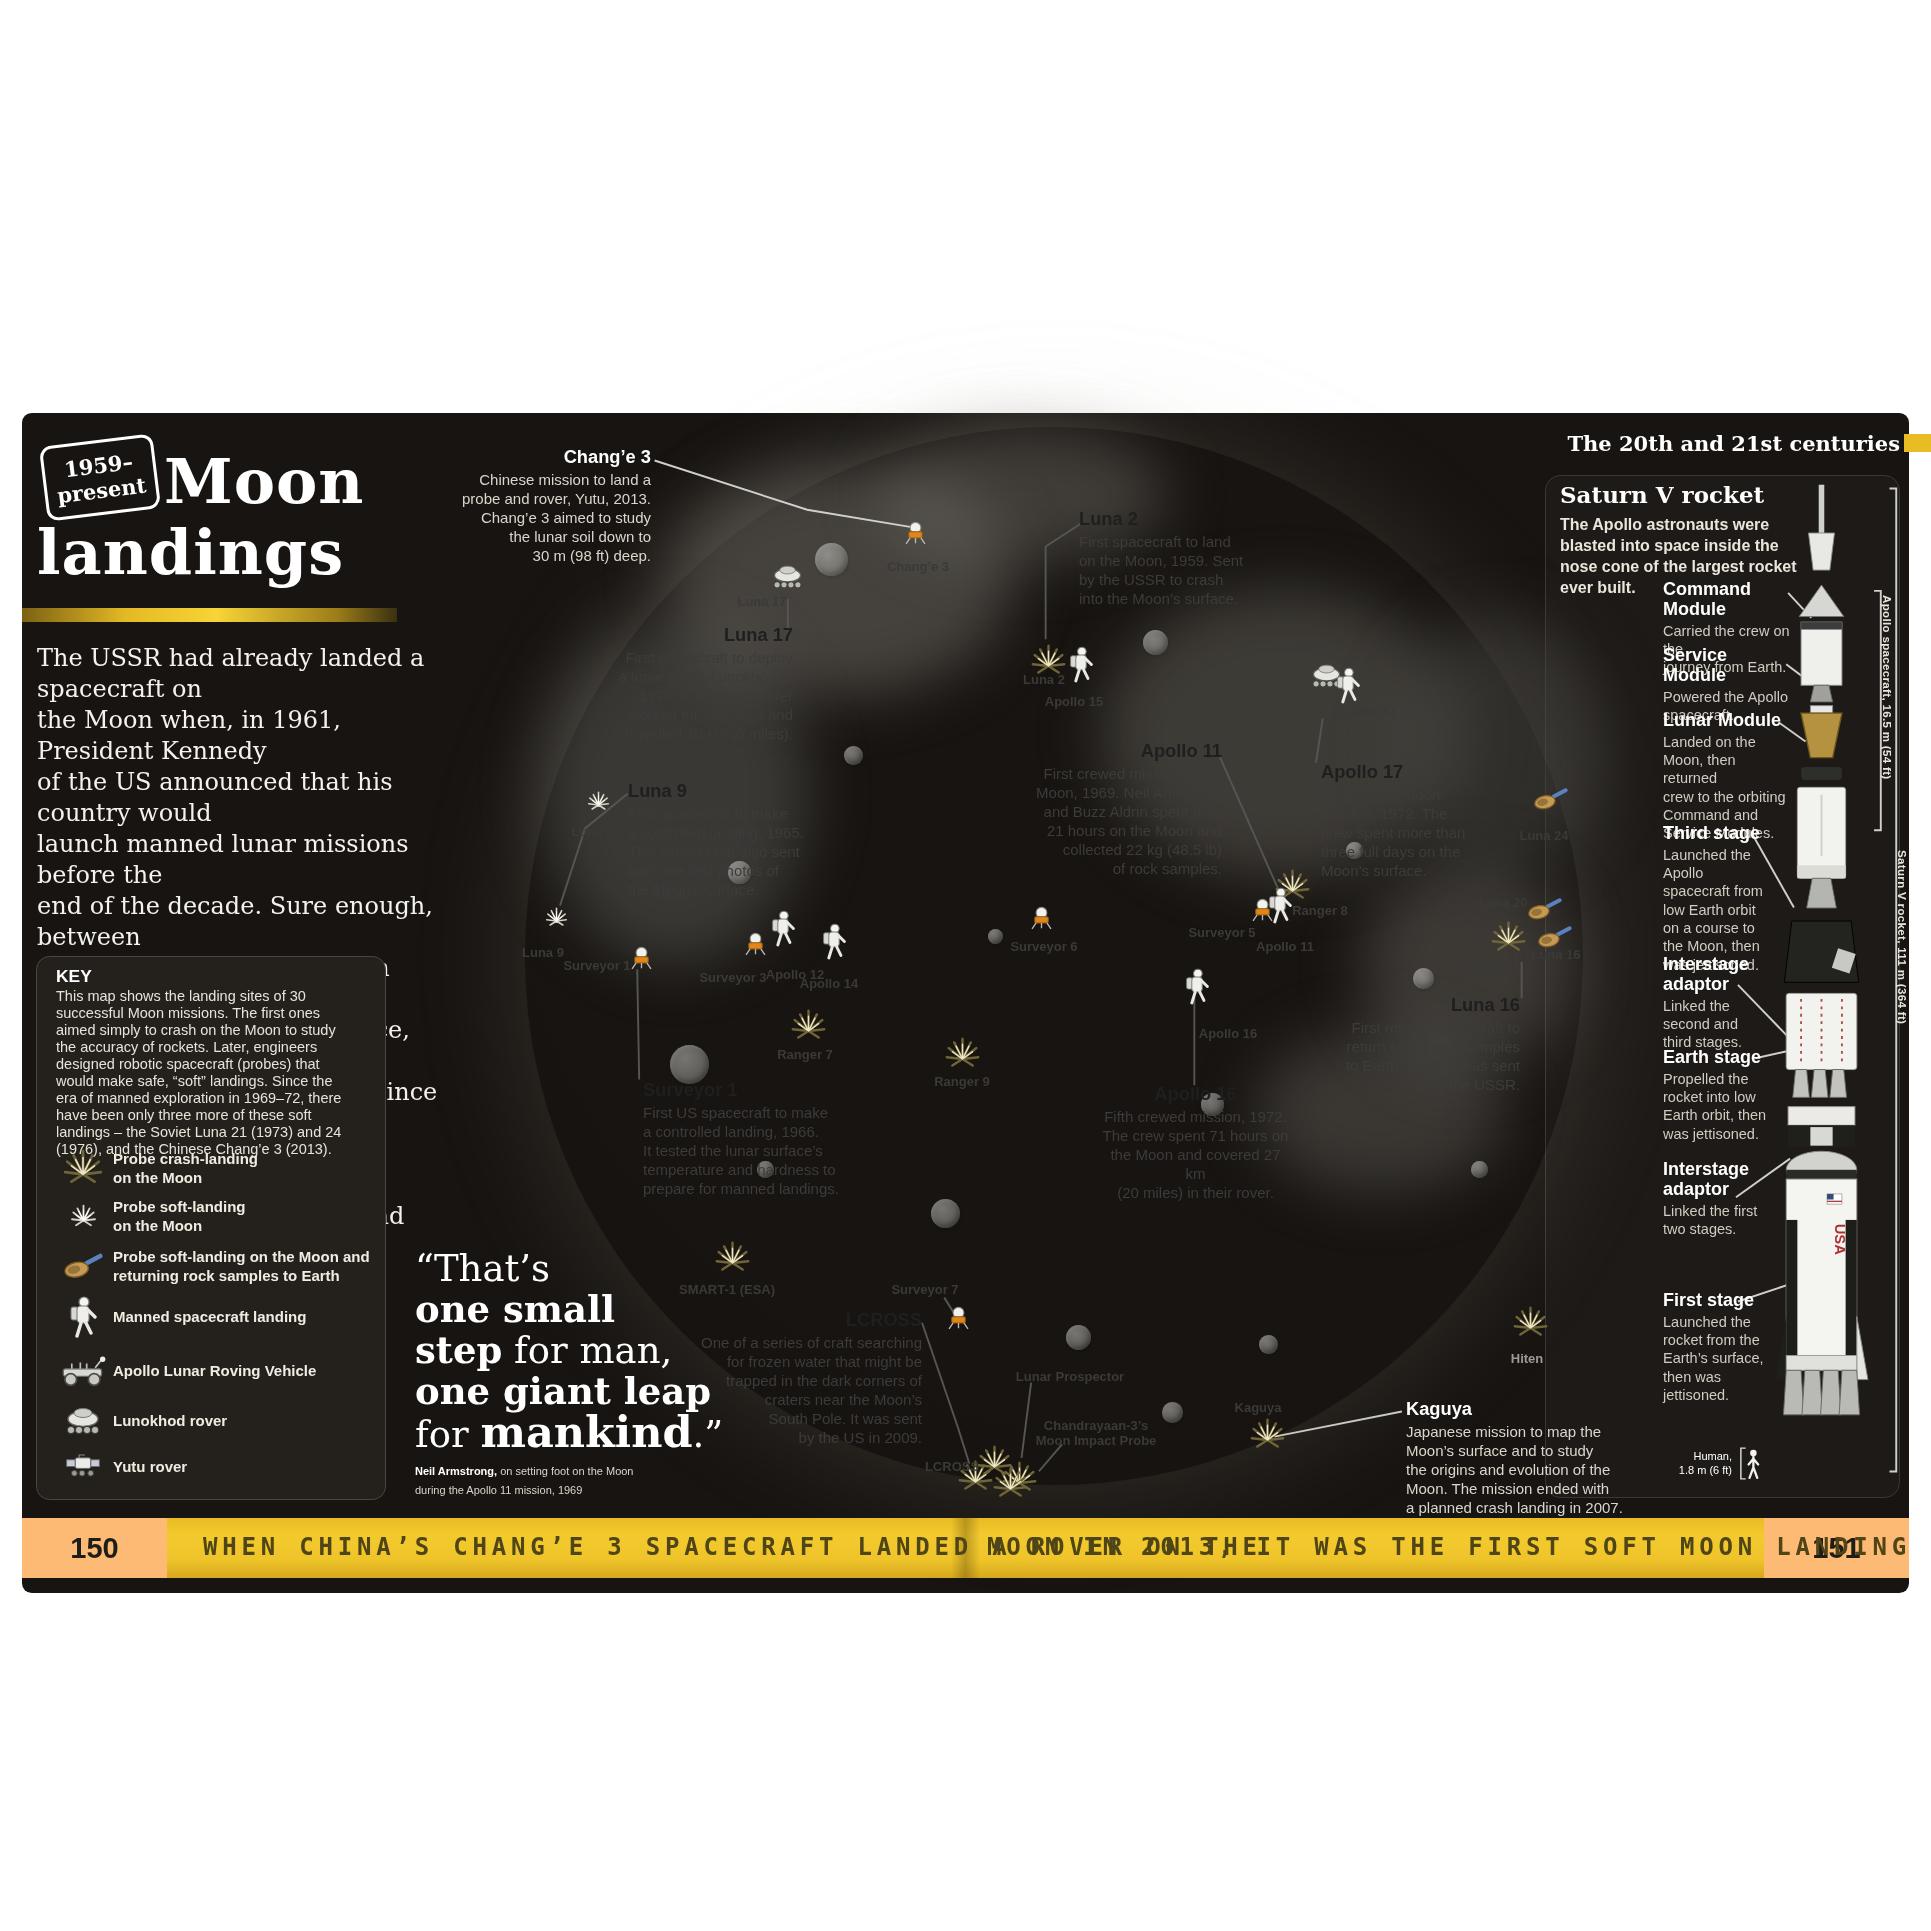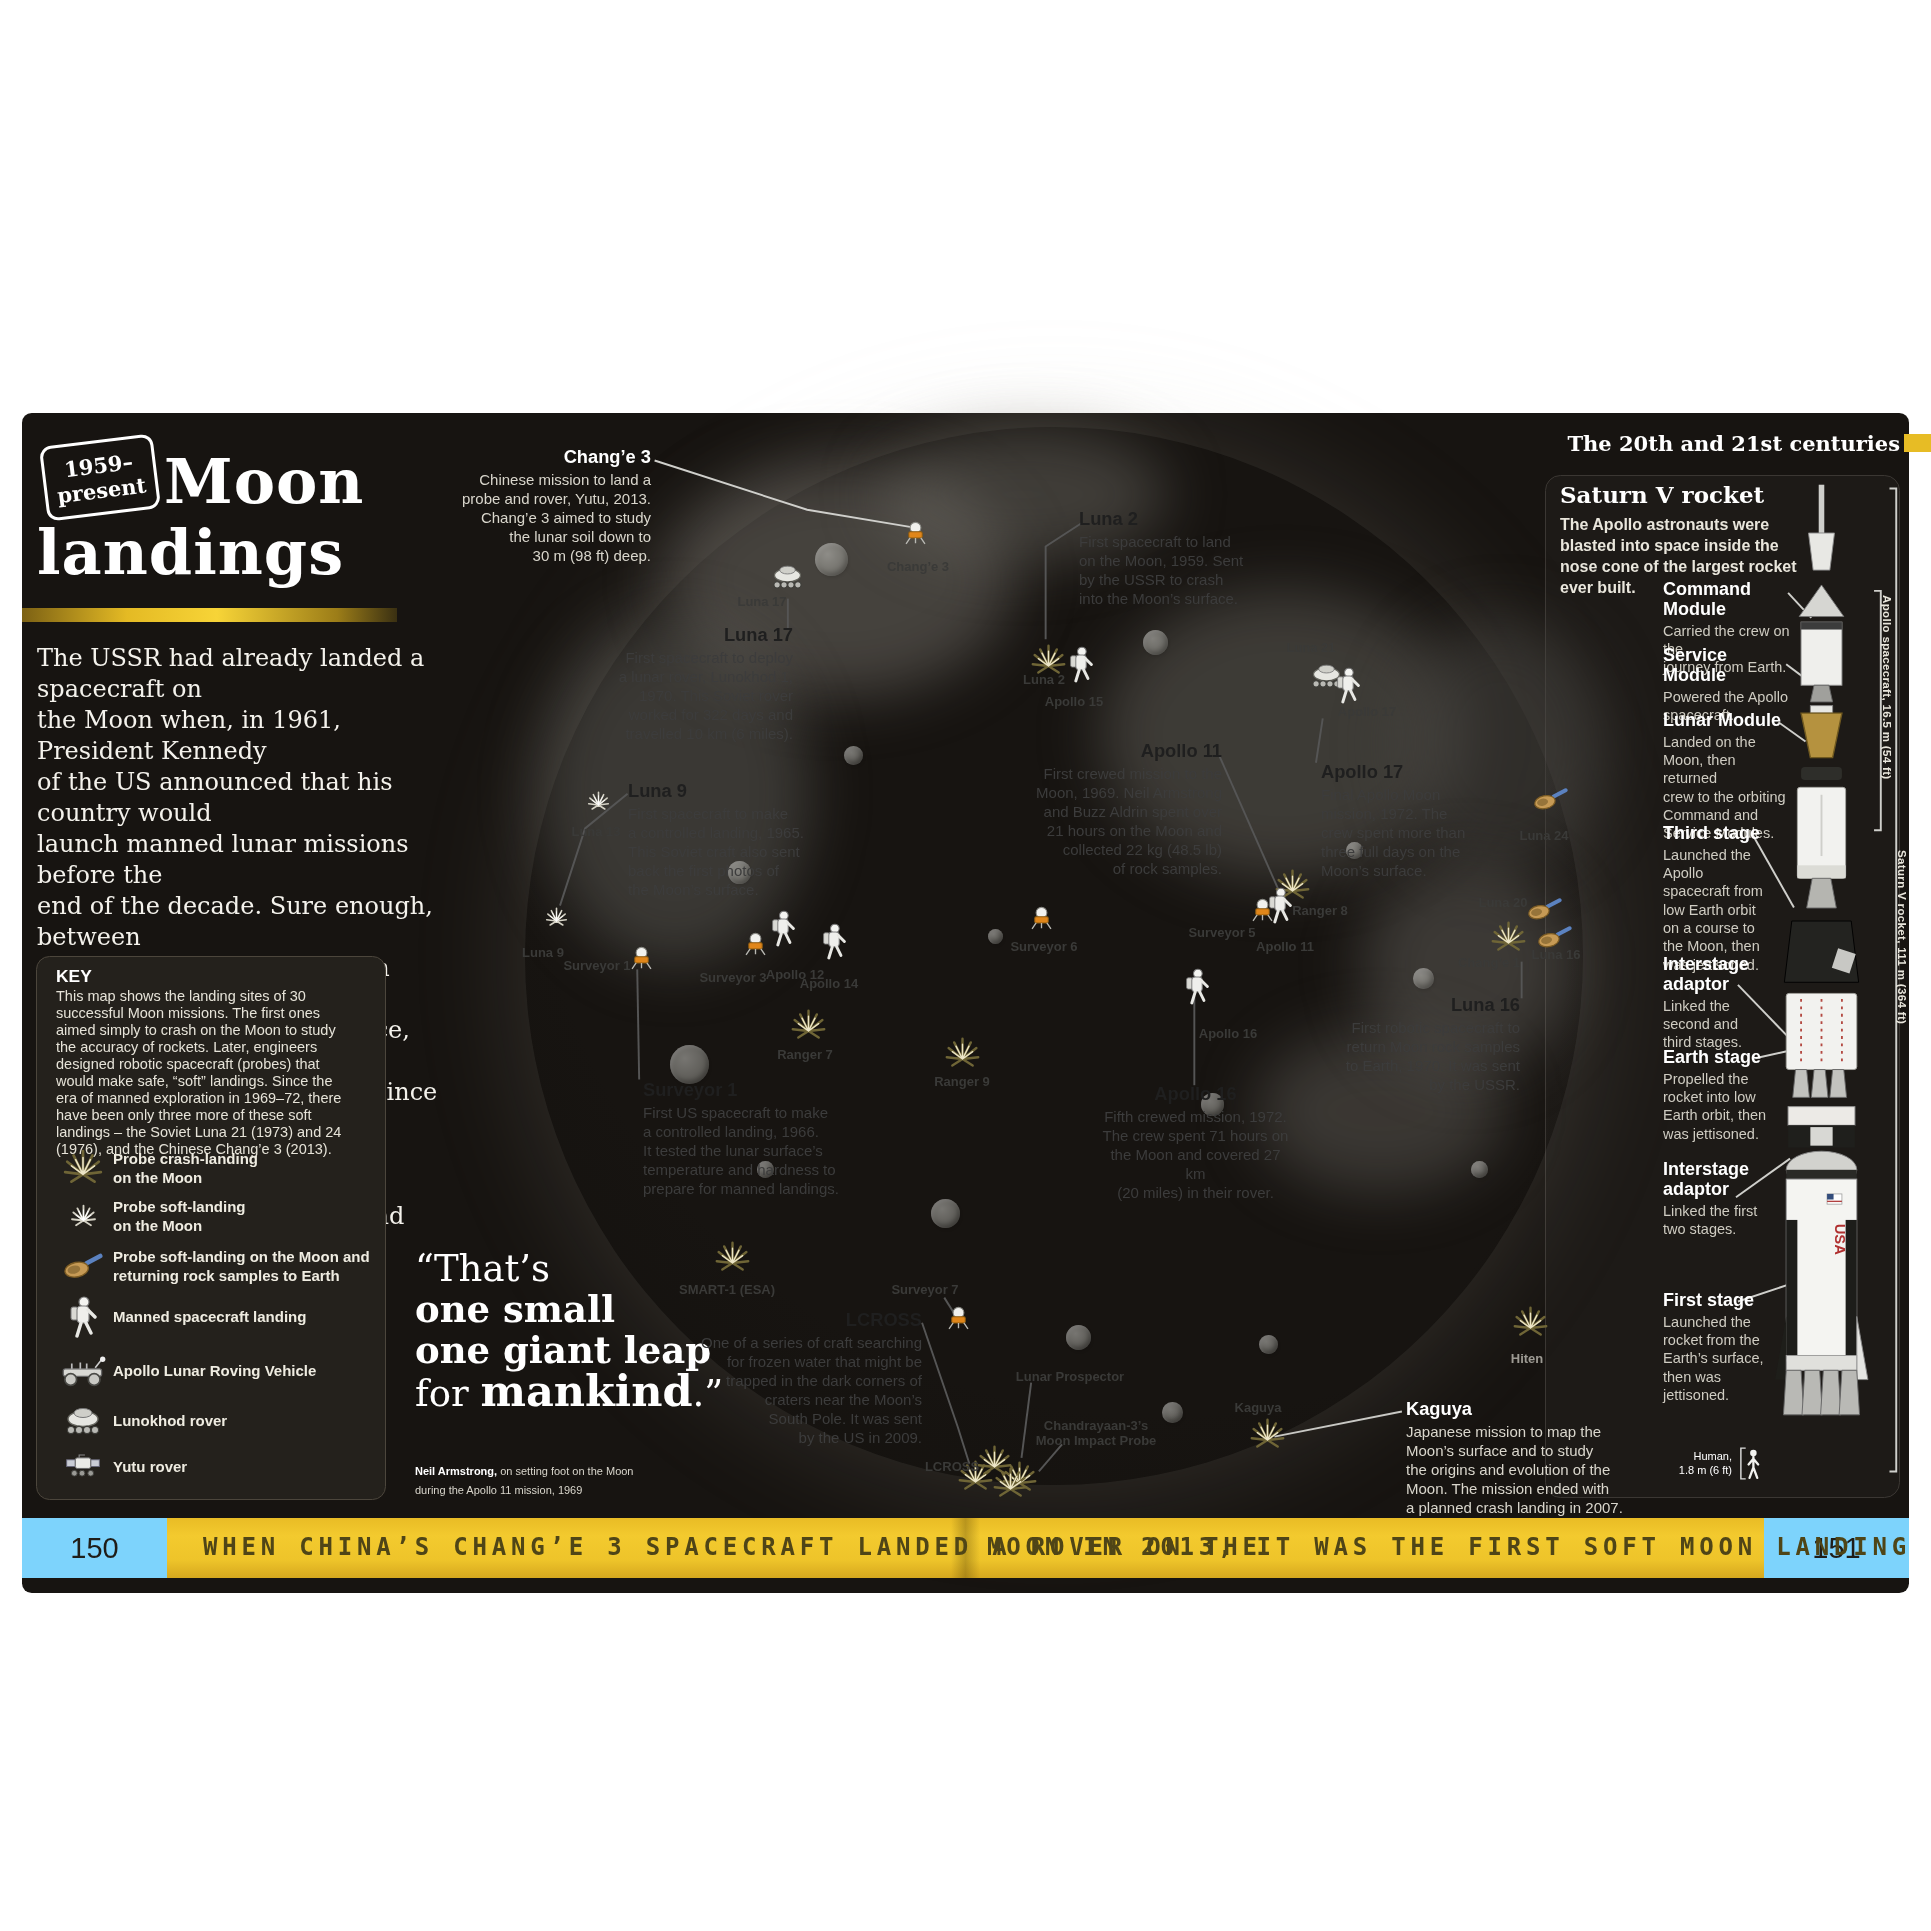--- a/index.html
+++ b/index.html
@@ -89,22 +89,22 @@
     z-index:4;letter-spacing:0.3px;}
   .human{position:absolute;left:1653px;top:1450px;width:79px;text-align:right;font-size:11px;line-height:13.5px;
     font-weight:normal;color:#ffffff;white-space:pre-line;z-index:4;}
   .human-fig{position:absolute;left:1738px;top:1446px;z-index:4;}
 
   
   .footer-bar{position:absolute;left:22px;top:1518px;width:1887px;height:60px;z-index:5;
     background:linear-gradient(180deg,#e9bc25,#f3ca2e 30%,#eec42a 70%,#d6a81e);}
   .footer-crease{position:absolute;left:951px;top:1518px;width:29px;height:60px;z-index:6;
     background:linear-gradient(90deg,rgba(90,70,10,0),rgba(90,70,10,.35),rgba(90,70,10,0));}
-  .page-box{position:absolute;top:1518px;width:145px;height:60px;background:#7dd3fc;z-index:6;
-    display:flex;align-items:center;justify-content:center;font-size:29px;font-weight:normal;color:#1f1d18;}
+  .page-box{position:absolute;top:1518px;width:145px;height:60px;background:#fdba74;z-index:6;
+    display:flex;align-items:center;justify-content:center;font-size:29px;font-weight:bold;color:#1f1d18;}
   .page-box.left{left:22px;} .page-box.right{left:1764px;}
   .footer-text{position:absolute;top:1533px;font-family:"DejaVu Sans Mono",monospace;font-weight:bold;
     font-size:24px;letter-spacing:4.8px;color:#4f4517;z-index:6;white-space:nowrap;}
   .footer-text.tl{left:203px;width:763px;} .footer-text.tr{left:987px;}
 </style>
 </head>
 <body>
 
 <div id="page">
 
@@ -258,20 +258,21 @@
             <circle cx="26" cy="20" r="3" fill="#9a9a95" stroke="#3c3c38" stroke-width="1"></circle>
           </svg>
         </span>
         <span class="legend-label">Yutu rover</span>
       </div>
     </div>
 
   <div class="quote" id="quote-lines">
       <div class="qline"><span class="">“That’s</span></div>
       <div class="qline"><span class="qb">one small</span></div>
+      <div class="qline"><span class="qb">step</span><span class=""> for man,</span></div>
       <div class="qline"><span class="qb">one giant leap</span></div>
       <div class="qline"><span class="">for </span><span class="qbig">mankind</span><span class="">.”</span></div>
     </div>
   <div class="attribution"><b>Neil Armstrong,</b><span> on setting foot on the Moon
 during the Apollo 11 mission, 1969</span></div>
 
   <svg id="leaders" width="1931" height="1931" viewBox="0 0 2000 2000">
       <polyline points="678,477 836,528 944,546" fill="none" stroke="#cfcfcb" stroke-width="2"></polyline>
       <polyline points="816,652 816,620" fill="none" stroke="#555" stroke-width="2"></polyline>
       <polyline points="1120,542 1083,566 1083,662" fill="none" stroke="#555" stroke-width="2"></polyline>

